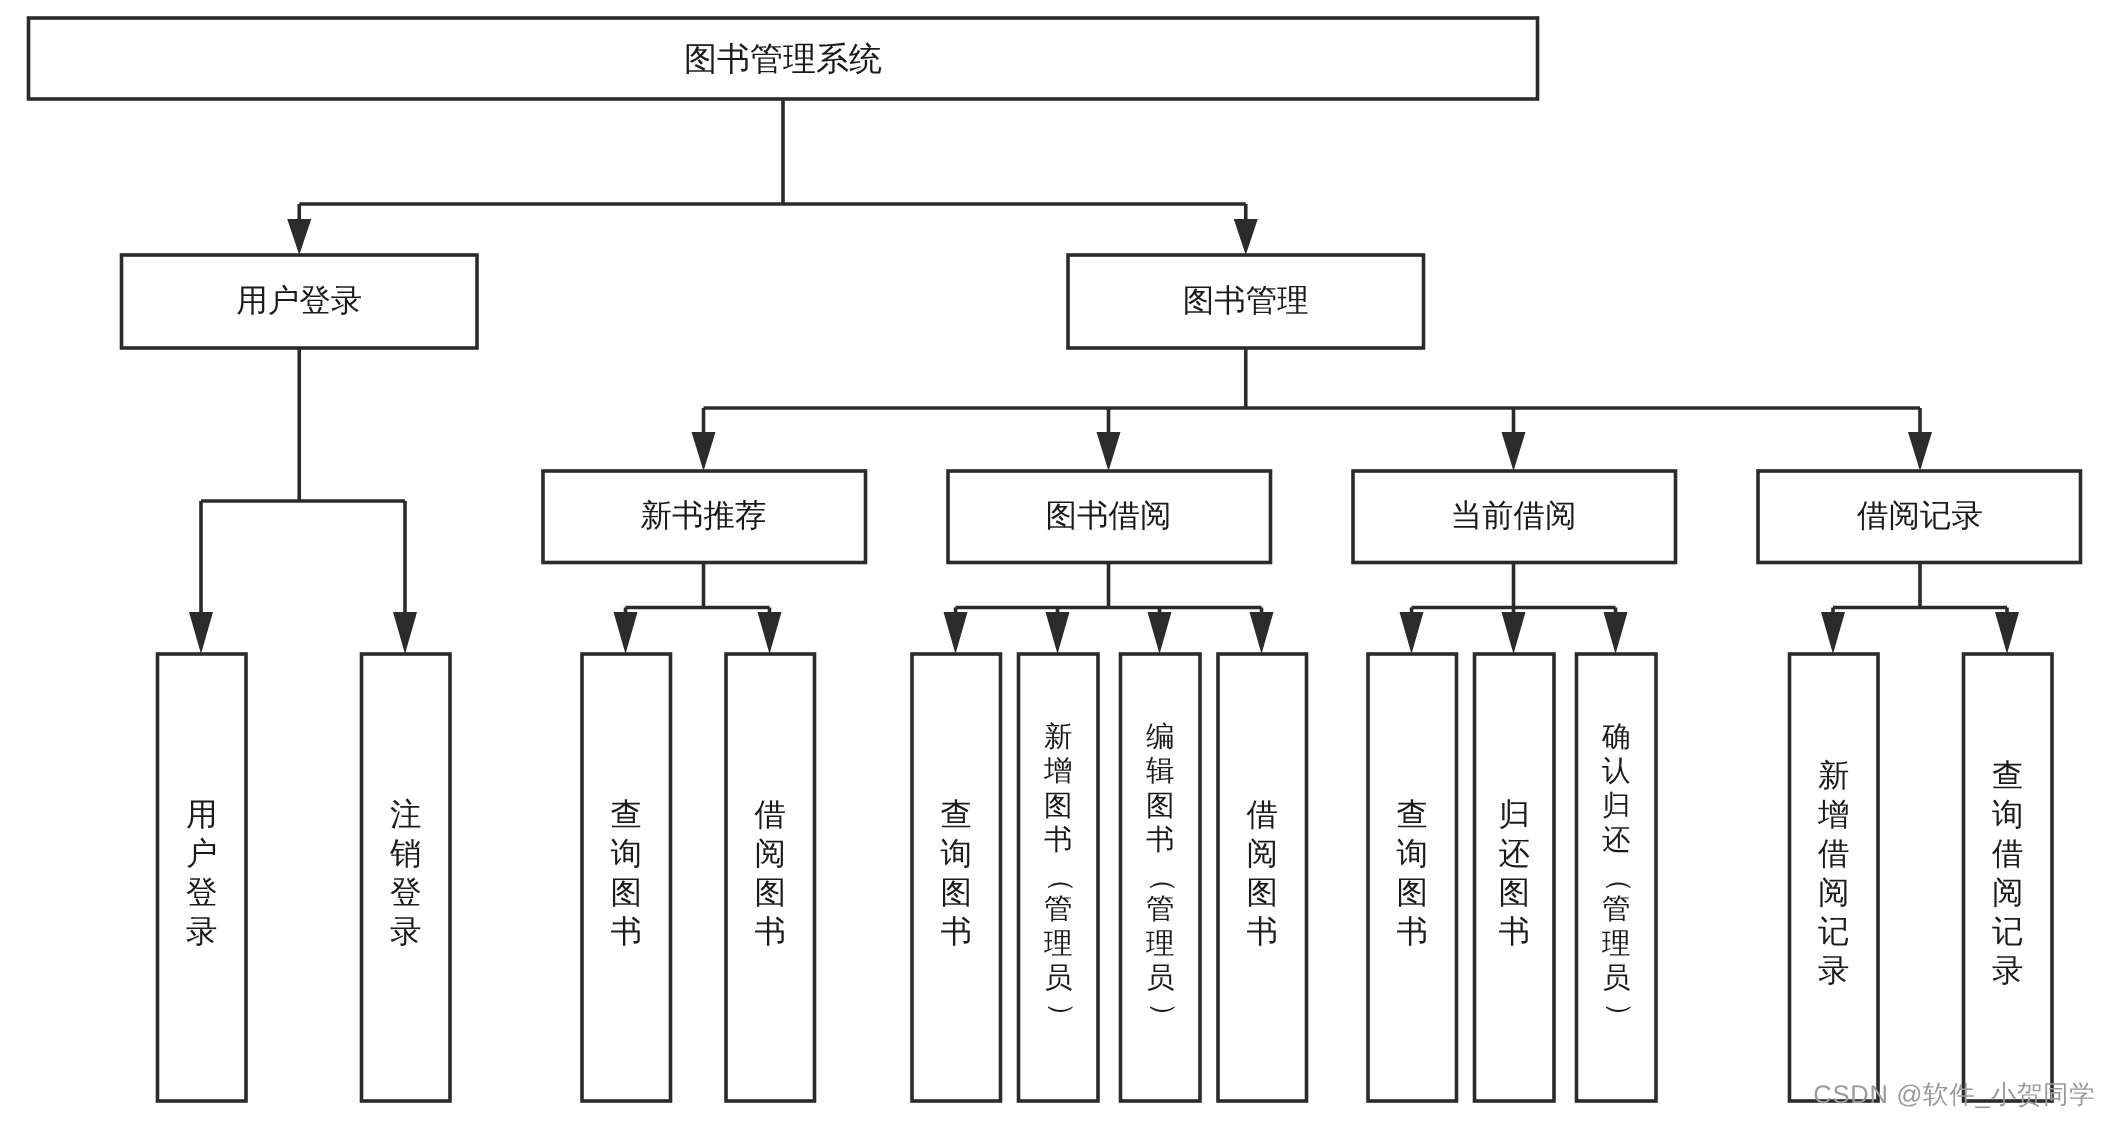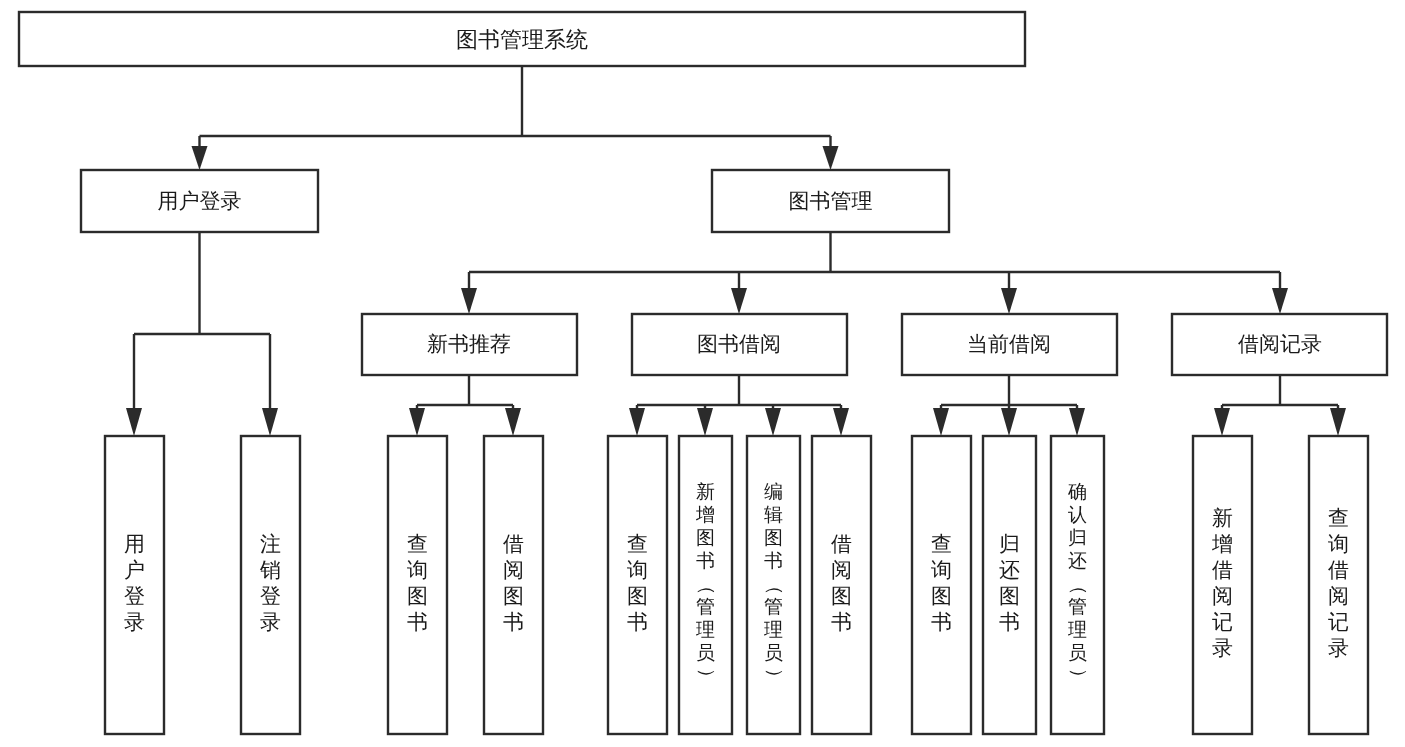--- a/index.html
+++ b/index.html
@@ -290,13 +290,14 @@
       <div class="vtext-wrap" style="left: 1309px; top: 436px; width: 59px; height: 298px;">
         <span class="vchar" style="font-size: 21px; height: 26px;">查</span>
         <span class="vchar" style="font-size: 21px; height: 26px;">询</span>
         <span class="vchar" style="font-size: 21px; height: 26px;">借</span>
         <span class="vchar" style="font-size: 21px; height: 26px;">阅</span>
         <span class="vchar" style="font-size: 21px; height: 26px;">记</span>
         <span class="vchar" style="font-size: 21px; height: 26px;">录</span>
       </div>
     </div>
 
+  <div class="watermark">CSDN @软件_小贺同学</div>
 </div>
 
 </body></html>

